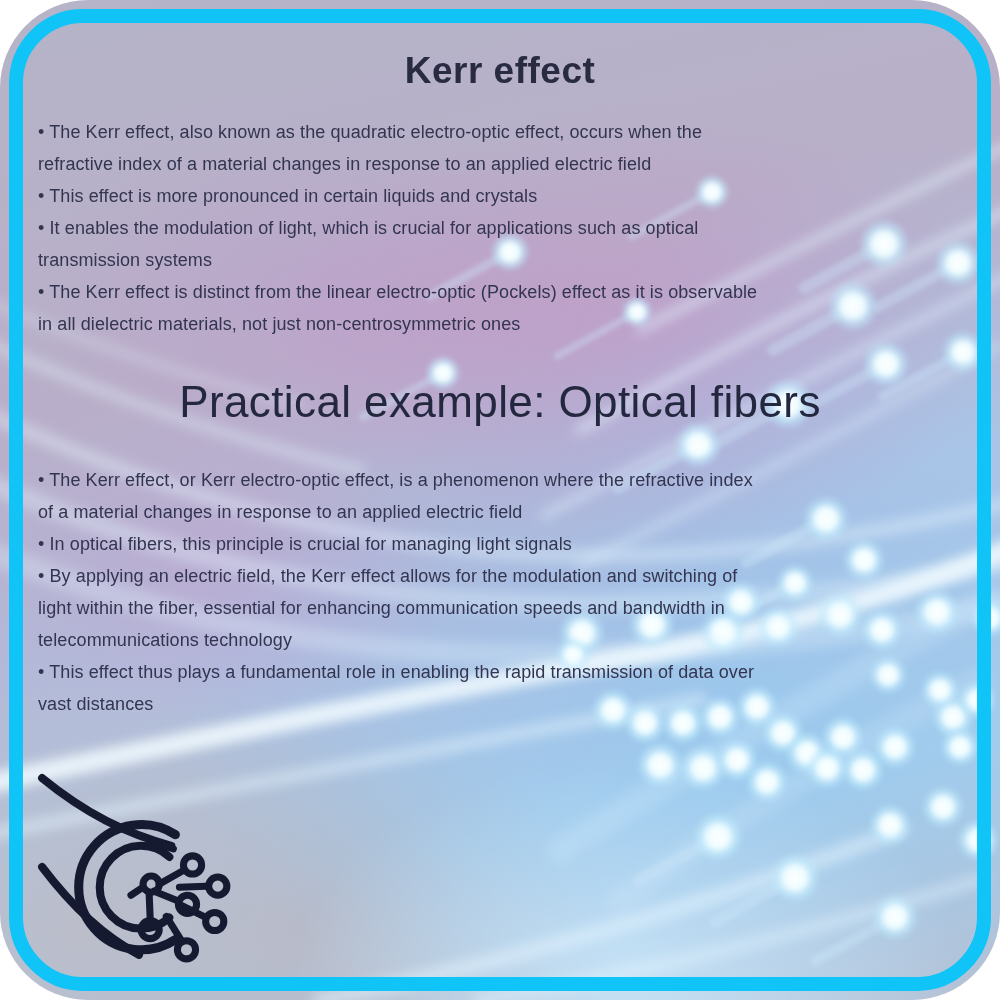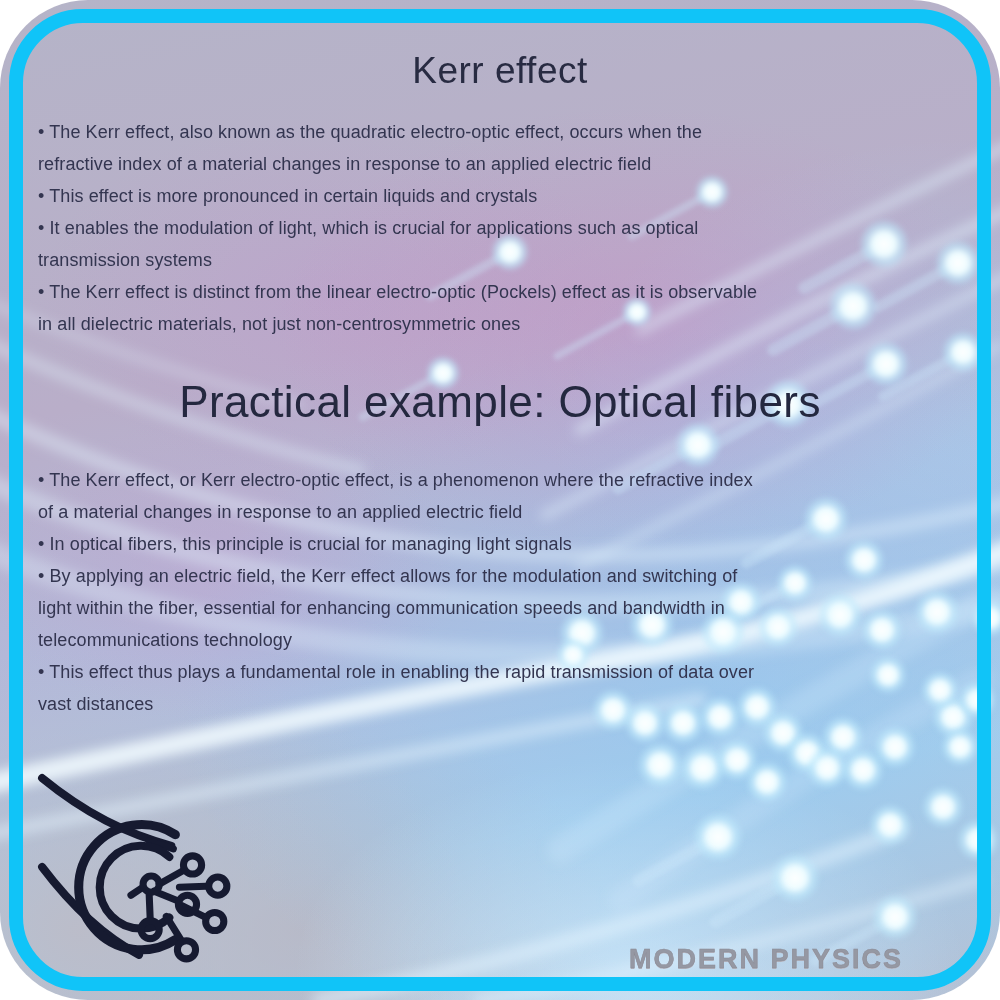--- a/index.html
+++ b/index.html
@@ -17,21 +17,21 @@
       radial-gradient(420px 300px at 30% 93%, rgba(182,182,196,0.85), transparent 75%),
       linear-gradient(168deg,#b5b4c8 0%,#b9aec9 35%,#b2badb 58%,#a9cdea 78%,#b7c0d2 100%);
   }
   .bg{position:absolute;inset:0;z-index:0;}
   .border-frame{
     position:absolute;inset:9px;border:14px solid #10c4f8;border-radius:74px;
     z-index:5;pointer-events:none;
   }
   .title{
     position:absolute;top:50px;left:0;width:100%;margin:0;text-align:center;
-    font-size:37px;font-weight:400;letter-spacing:0.5px;color:#282b42;z-index:2;
+    font-size:37px;font-weight:700;letter-spacing:0.5px;color:#282b42;z-index:2;
   }
   .heading2{
     position:absolute;top:377px;left:0;width:100%;margin:0;text-align:center;
     font-size:44px;font-weight:500;letter-spacing:0.4px;color:#24283f;z-index:2;
   }
   .bullets{position:absolute;left:38px;right:38px;z-index:2;}
   .bullets.s1{top:116px;}
   .bullets.s2{top:464px;}
   .bullet{
     margin:0;white-space:pre-line;font-size:18px;line-height:32px;
@@ -209,14 +209,13 @@
       <circle cx="161" cy="96" r="9"></circle>
       <circle cx="186" cy="117" r="9"></circle>
       <circle cx="120" cy="115" r="8"></circle>
       <circle cx="156" cy="135" r="9"></circle>
       <circle cx="183" cy="152" r="9"></circle>
       <circle cx="119" cy="160" r="9"></circle>
       <circle cx="155" cy="180" r="9"></circle>
     </g>
   </svg>
 
-  <div class="watermark">MODERN PHYSICS</div>
 </div>
 
 </body></html>

